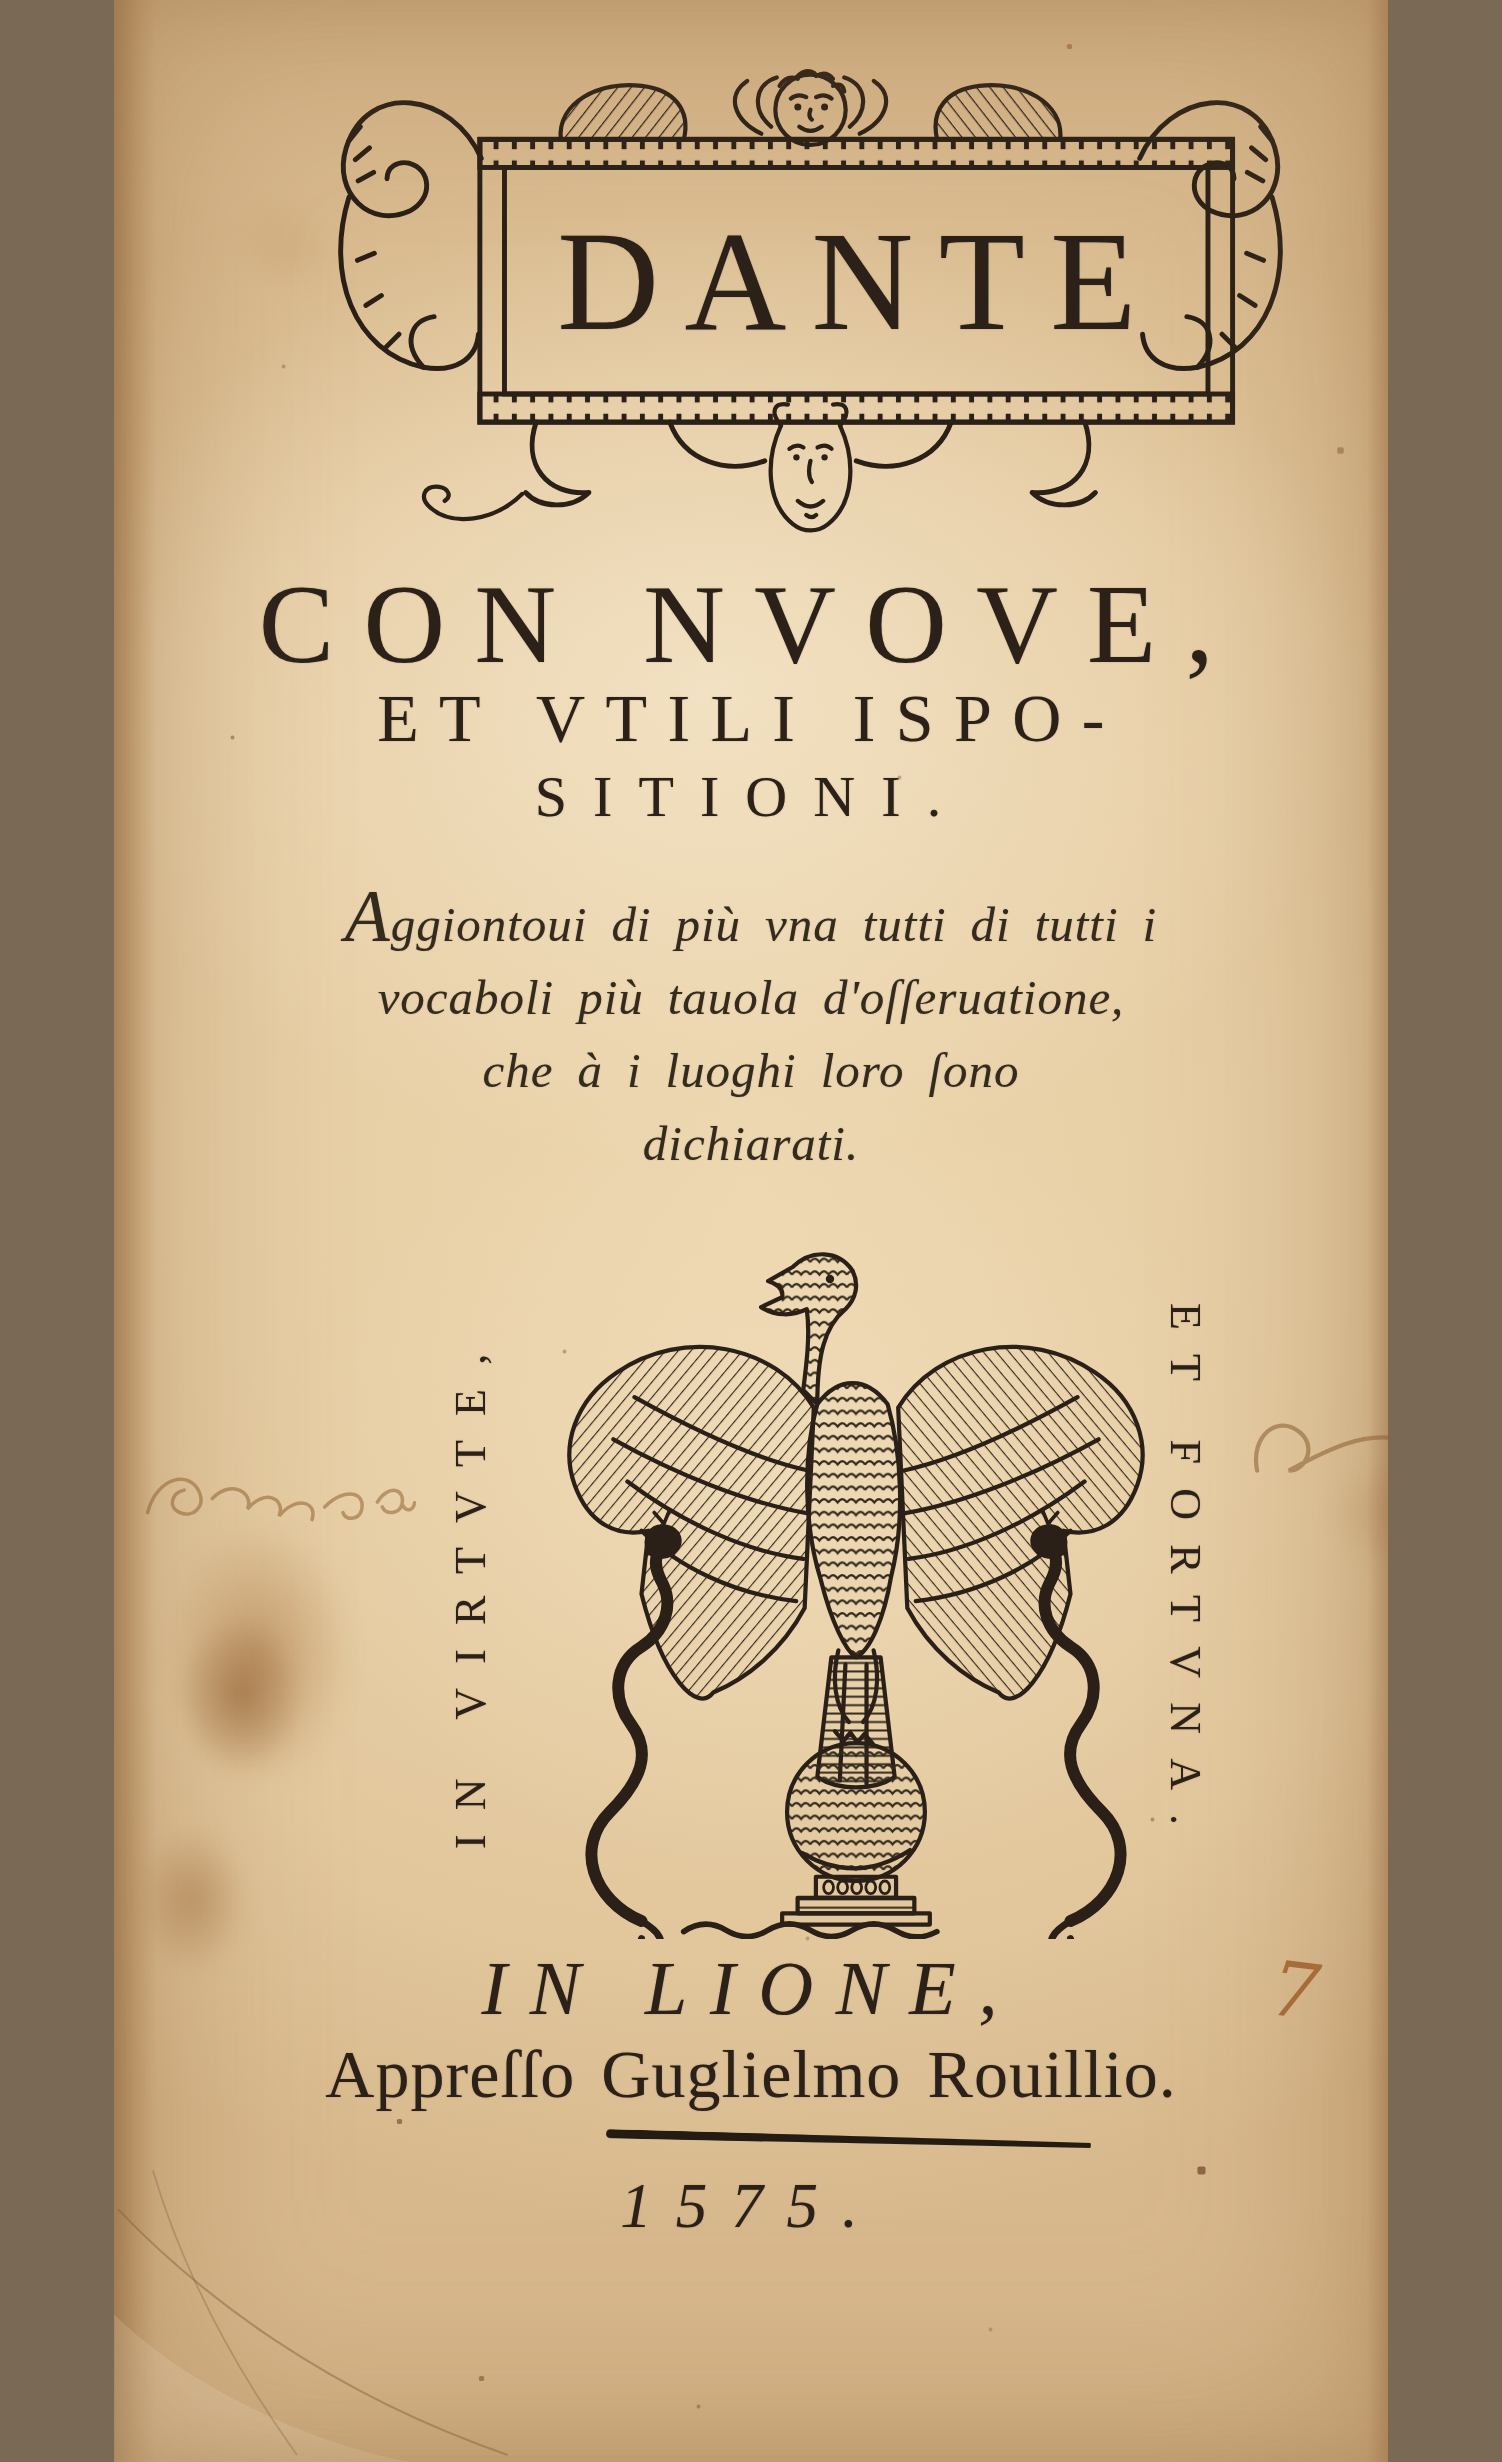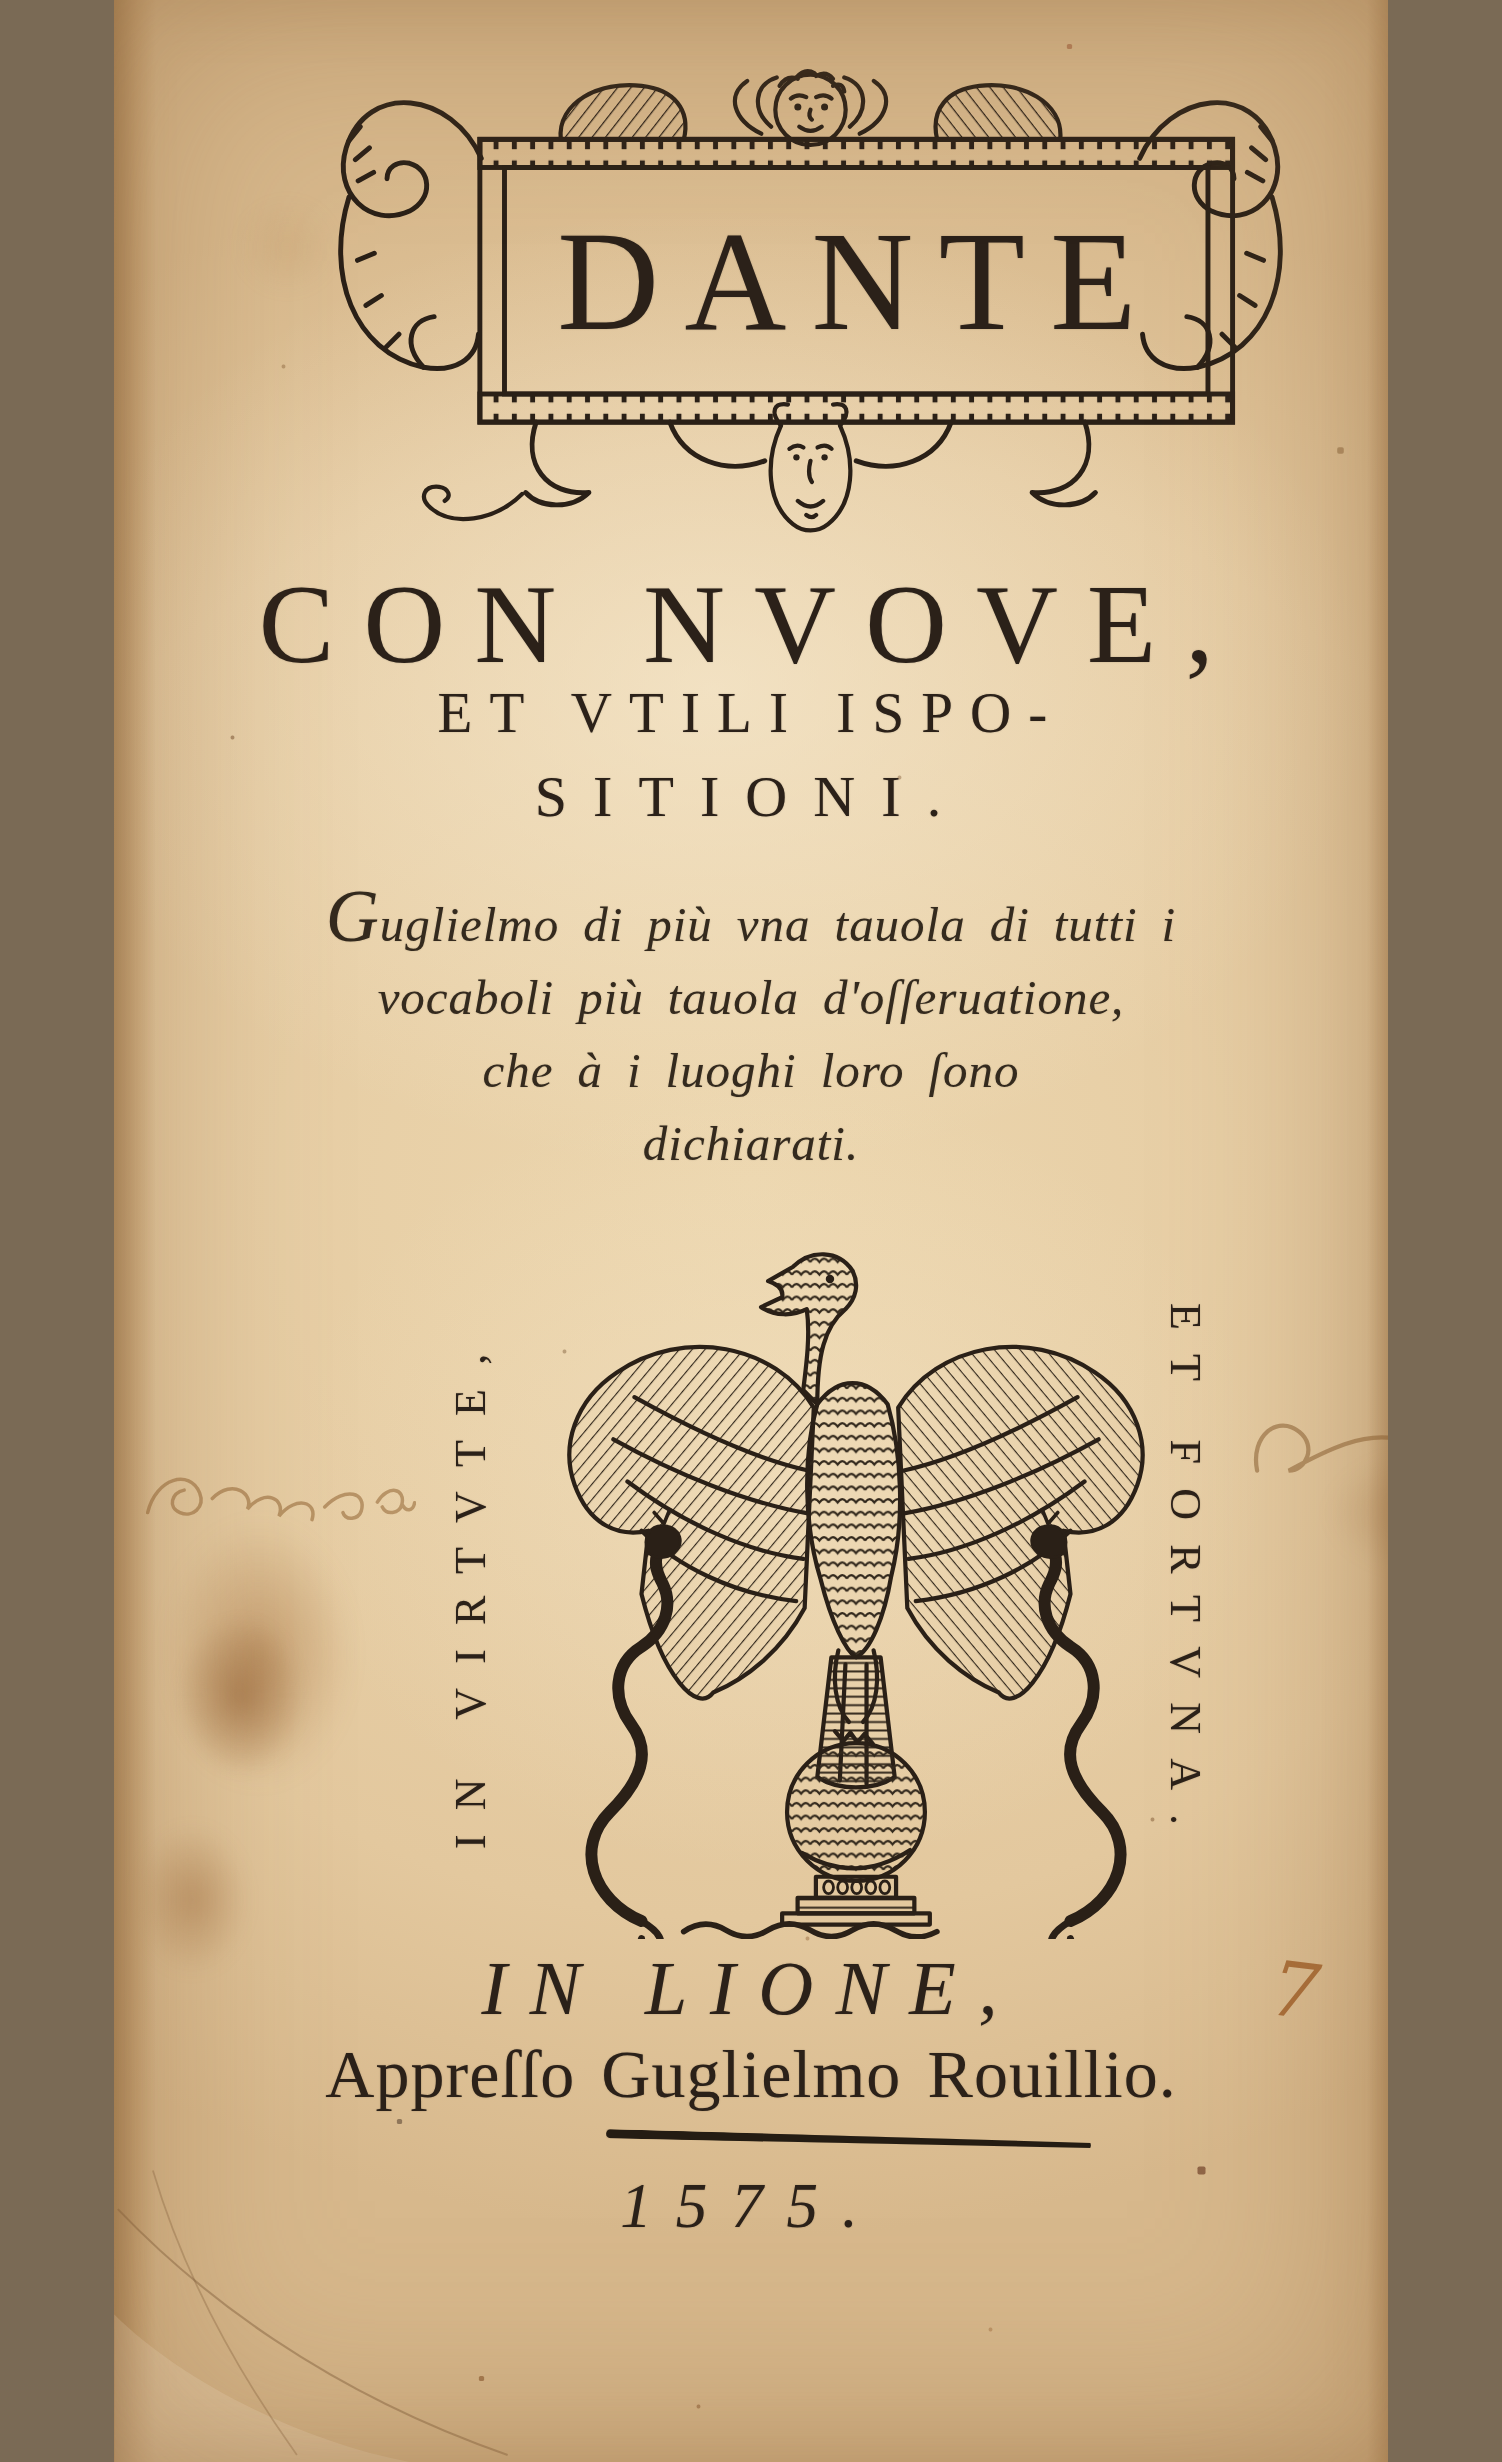--- a/index.html
+++ b/index.html
@@ -18,21 +18,21 @@
   .abs{position:absolute;}
   
   .center-line{left:0;width:100%;text-align:center;line-height:1;white-space:nowrap;}
   .ink{color:#2b2119;text-shadow:0 0 1.4px rgba(43,33,25,.35);}
   .title-dante{
     left:390px;top:167px;width:711px;height:227px;
     display:flex;align-items:center;justify-content:center;
     font-size:141px;letter-spacing:.18em;padding-bottom:8.4px;
   }
   .h1{top:567px;font-size:113px;letter-spacing:.26em;}
-  .h2{top:684px;font-size:57px;letter-spacing:.30em;}
+  .h2{top:684px;font-size:68px;letter-spacing:.30em;}
   .h3{top:768px;font-size:58px;letter-spacing:.45em;}
   .subtitle{top:888px;left:0;width:100%;text-align:center;font-style:italic;
     font-size:49px;line-height:73px;letter-spacing:.02em;word-spacing:.22em;
     color:#342a1e;text-shadow:0 0 1.4px rgba(52,42,30,.3);}
   .subtitle .line-swash::first-letter{font-size:1.5em;line-height:0;}
   .motto{display:flex;align-items:center;justify-content:center;
     font-size:44px;letter-spacing:.55em;white-space:nowrap;}
   .motto-left{left:307px;top:1273px;width:98px;height:633px;
     writing-mode:vertical-rl;transform:rotate(180deg);}
   .motto-right{left:1022px;top:1256px;width:98px;height:640px;
@@ -169,21 +169,21 @@
     <path d="M310,642 C 270,682 210,688 180,662 C 162,646 172,630 192,632 C 206,634 210,646 200,652" fill="none" stroke="#2a2017" stroke-width="6" stroke-linecap="round"></path>
   </svg>
 
   <div class="abs title-dante ink">DANTE</div>
 
   <div class="abs center-line ink h1">CON NVOVE,</div>
   <div class="abs center-line ink h2">ET VTILI ISPO-</div>
   <div class="abs center-line ink h3">SITIONI.</div>
 
   <div class="abs subtitle">
-    <div class="line-swash">Guglielmo di più vna tauola di tutti i</div>
+    <div class="line-swash">Aggiontoui di più vna tutti di tutti i</div>
     <div>vocaboli più tauola d'oſſeruatione,</div>
     <div>che à i luoghi loro ſono</div>
     <div>dichiarati.</div>
   </div>
 
   <svg class="abs" style="left:422px;top:1228px;" width="647" height="711" viewBox="0 0 920 1010">
     <defs>
       <pattern id="eScale" width="26" height="18" patternUnits="userSpaceOnUse">
         <path d="M0,12 q6,-10 13,0 q7,-10 13,0" fill="none" stroke="#32281c" stroke-width="3"></path>
       </pattern>

